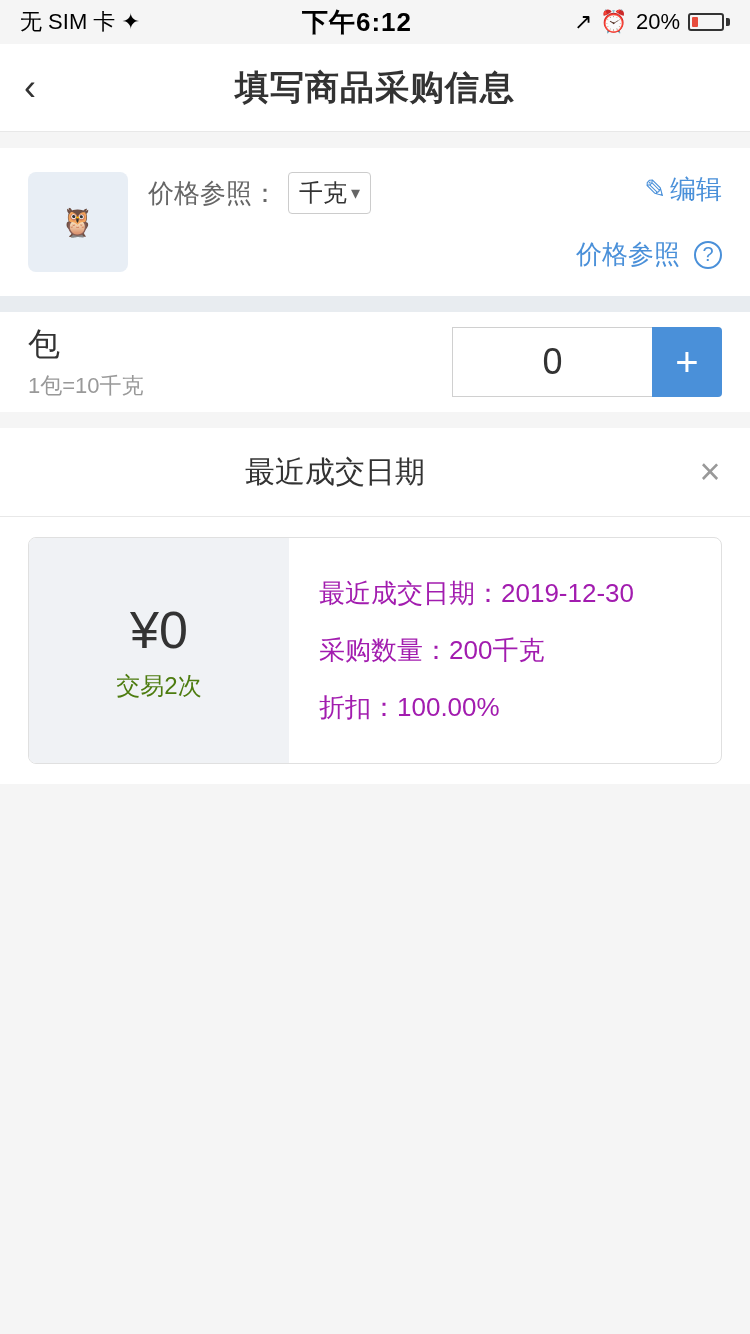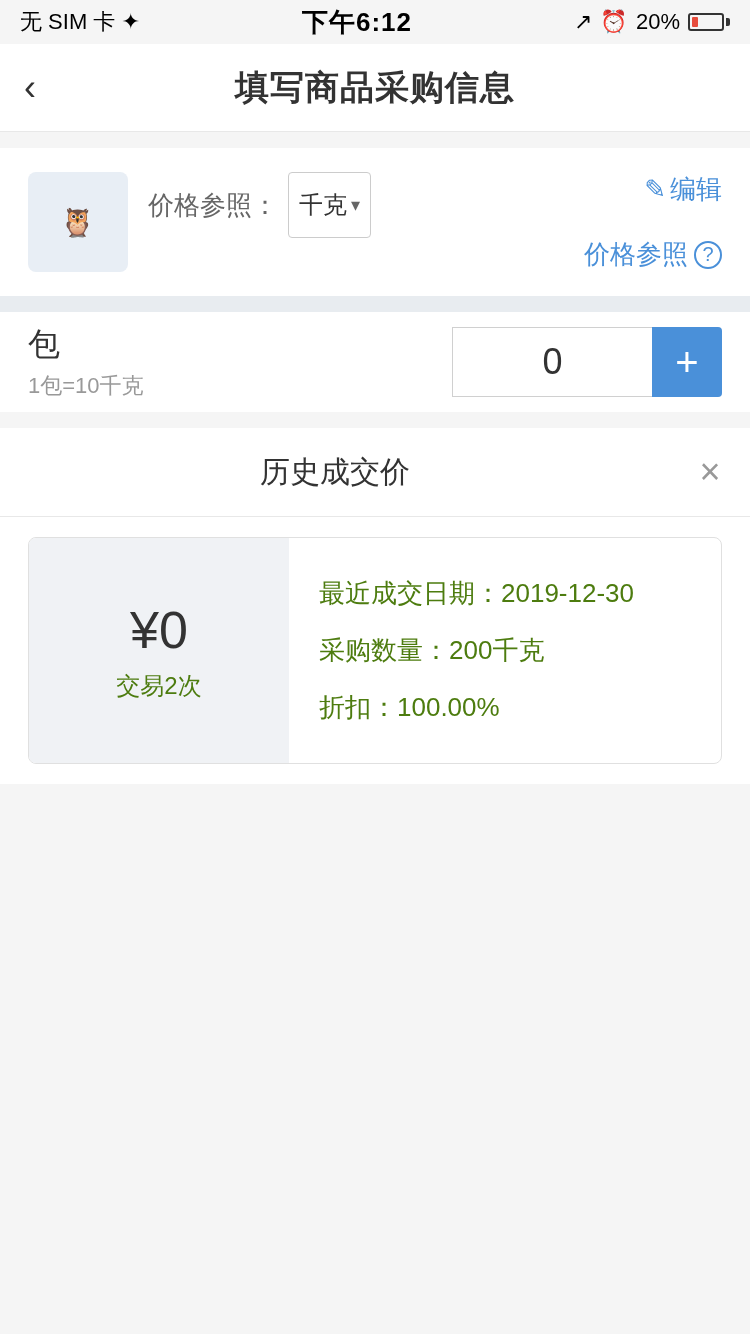--- a/index.html
+++ b/index.html
@@ -136,21 +136,21 @@
       color: #555;
     }
     .unit-label {
       color: #666;
     }
     .unit-dropdown {
       display: flex;
       align-items: center;
       border: 1px solid #ccc;
       border-radius: 4px;
-      padding: 16px 10px;
+      padding: 4px 10px;
       font-size: 24px;
       color: #333;
       background: #fff;
       gap: 4px;
     }
     .unit-dropdown-arrow {
       font-size: 18px;
       color: #666;
     }
     .edit-btn {
@@ -165,21 +165,21 @@
       cursor: pointer;
     }
     .price-ref {
       position: absolute;
       bottom: 24px;
       right: 28px;
       font-size: 26px;
       color: #4a90d9;
       display: flex;
       align-items: center;
-      gap: 6px;
+      gap: 14px;
       cursor: pointer;
     }
     .price-ref-help {
       width: 28px;
       height: 28px;
       border: 2px solid #4a90d9;
       border-radius: 50%;
       display: flex;
       align-items: center;
       justify-content: center;
@@ -325,21 +325,21 @@
     }
     .price-card-right {
       flex: 1;
       padding: 36px 30px;
       display: flex;
       flex-direction: column;
       gap: 18px;
     }
     .price-detail-row {
       font-size: 26px;
-      color: #4d7c0f;
+      color: #a21caf;
       line-height: 1.5;
     }
 
     
     .main-content {
       background: #f5f5f5;
       min-height: 600px;
     }
   </style>
 </head>
@@ -399,21 +399,21 @@
     <span class="quantity-conversion">1包=10千克</span>
   </div>
   <div class="quantity-input-group">
     <input class="quantity-input" type="text" value="0" style="">
     <div class="quantity-plus">+</div>
   </div>
 </div>
 
 <div class="tab-bar">
   <div class="tab-item inactive">
-    <span>历史成交价</span>
+    <span>最近成交日期</span>
   </div>
   <div class="tab-close">×</div>
 </div>
 
 <div class="main-content">
   <div class="price-card-container">
     <div class="price-card">
       <div class="price-card-left">
         <div class="price-amount">
           <span>¥</span><span>0</span>

